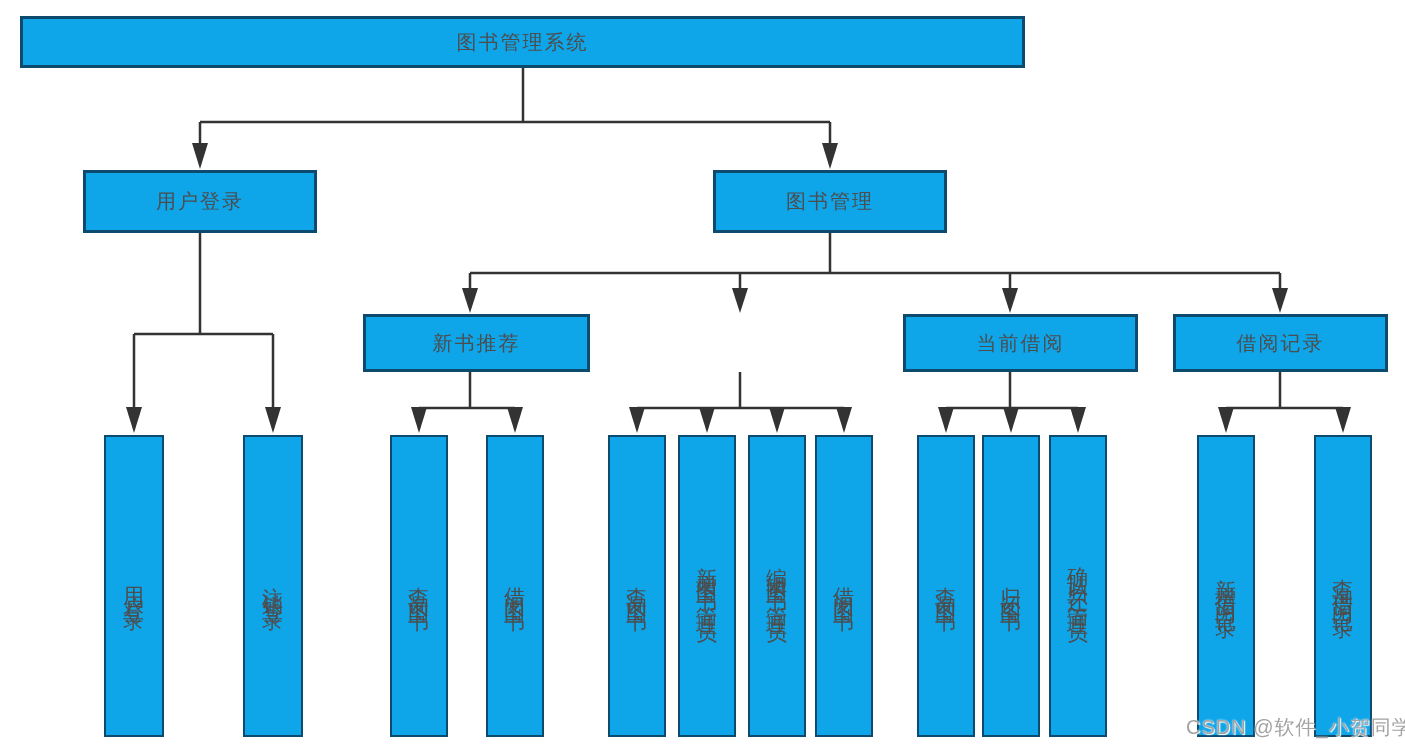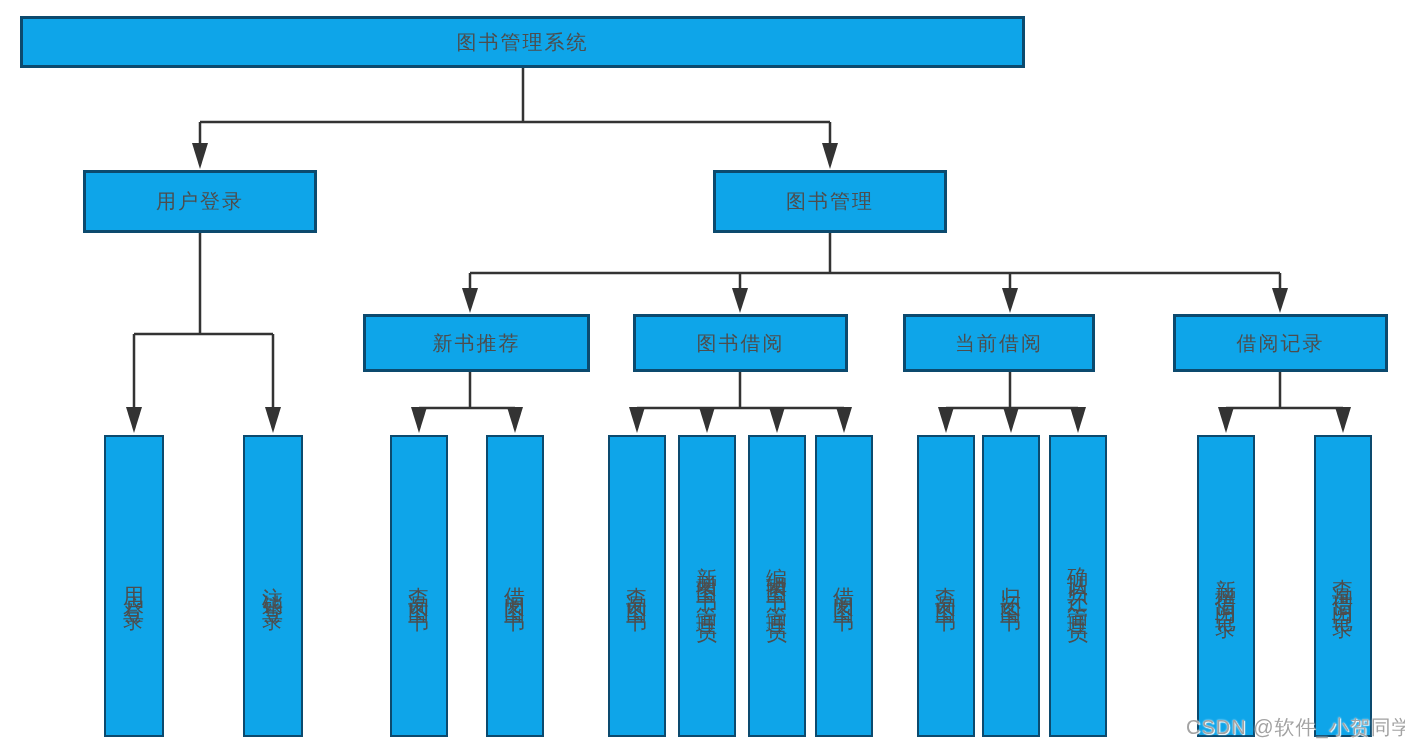--- a/index.html
+++ b/index.html
@@ -113,24 +113,21 @@
   <div class="node node-h" style="left:83px; top:170px; width:234px; height:63px;">
     <span>用户登录</span>
   </div>
   <div class="node node-h" style="left:713px; top:170px; width:234px; height:63px;">
     <span>图书管理</span>
   </div>
 
   <div class="node node-h" style="left:363px; top:314px; width:227px; height:58px;">
     <span>新书推荐</span>
   </div>
-  <div class="node node-h" style="left:633px; top:314px; width:215px; height:58px;">
-    <span>图书借阅</span>
-  </div>
-  <div class="node node-h" style="left:903px; top:314px; width:192px; height:58px;">
+  <div class="node node-h" style="left:903px; top:314px; width:235px; height:58px;">
     <span>当前借阅</span>
   </div>
   <div class="node node-h" style="left:1173px; top:314px; width:215px; height:58px;">
     <span>借阅记录</span>
   </div>
 
   <div class="node node-leaf" style="left:104px; top:435px; width:60px; height:302px;">
     <span>用户登录</span>
   </div>
   <div class="node node-leaf" style="left:243px; top:435px; width:60px; height:302px;">

